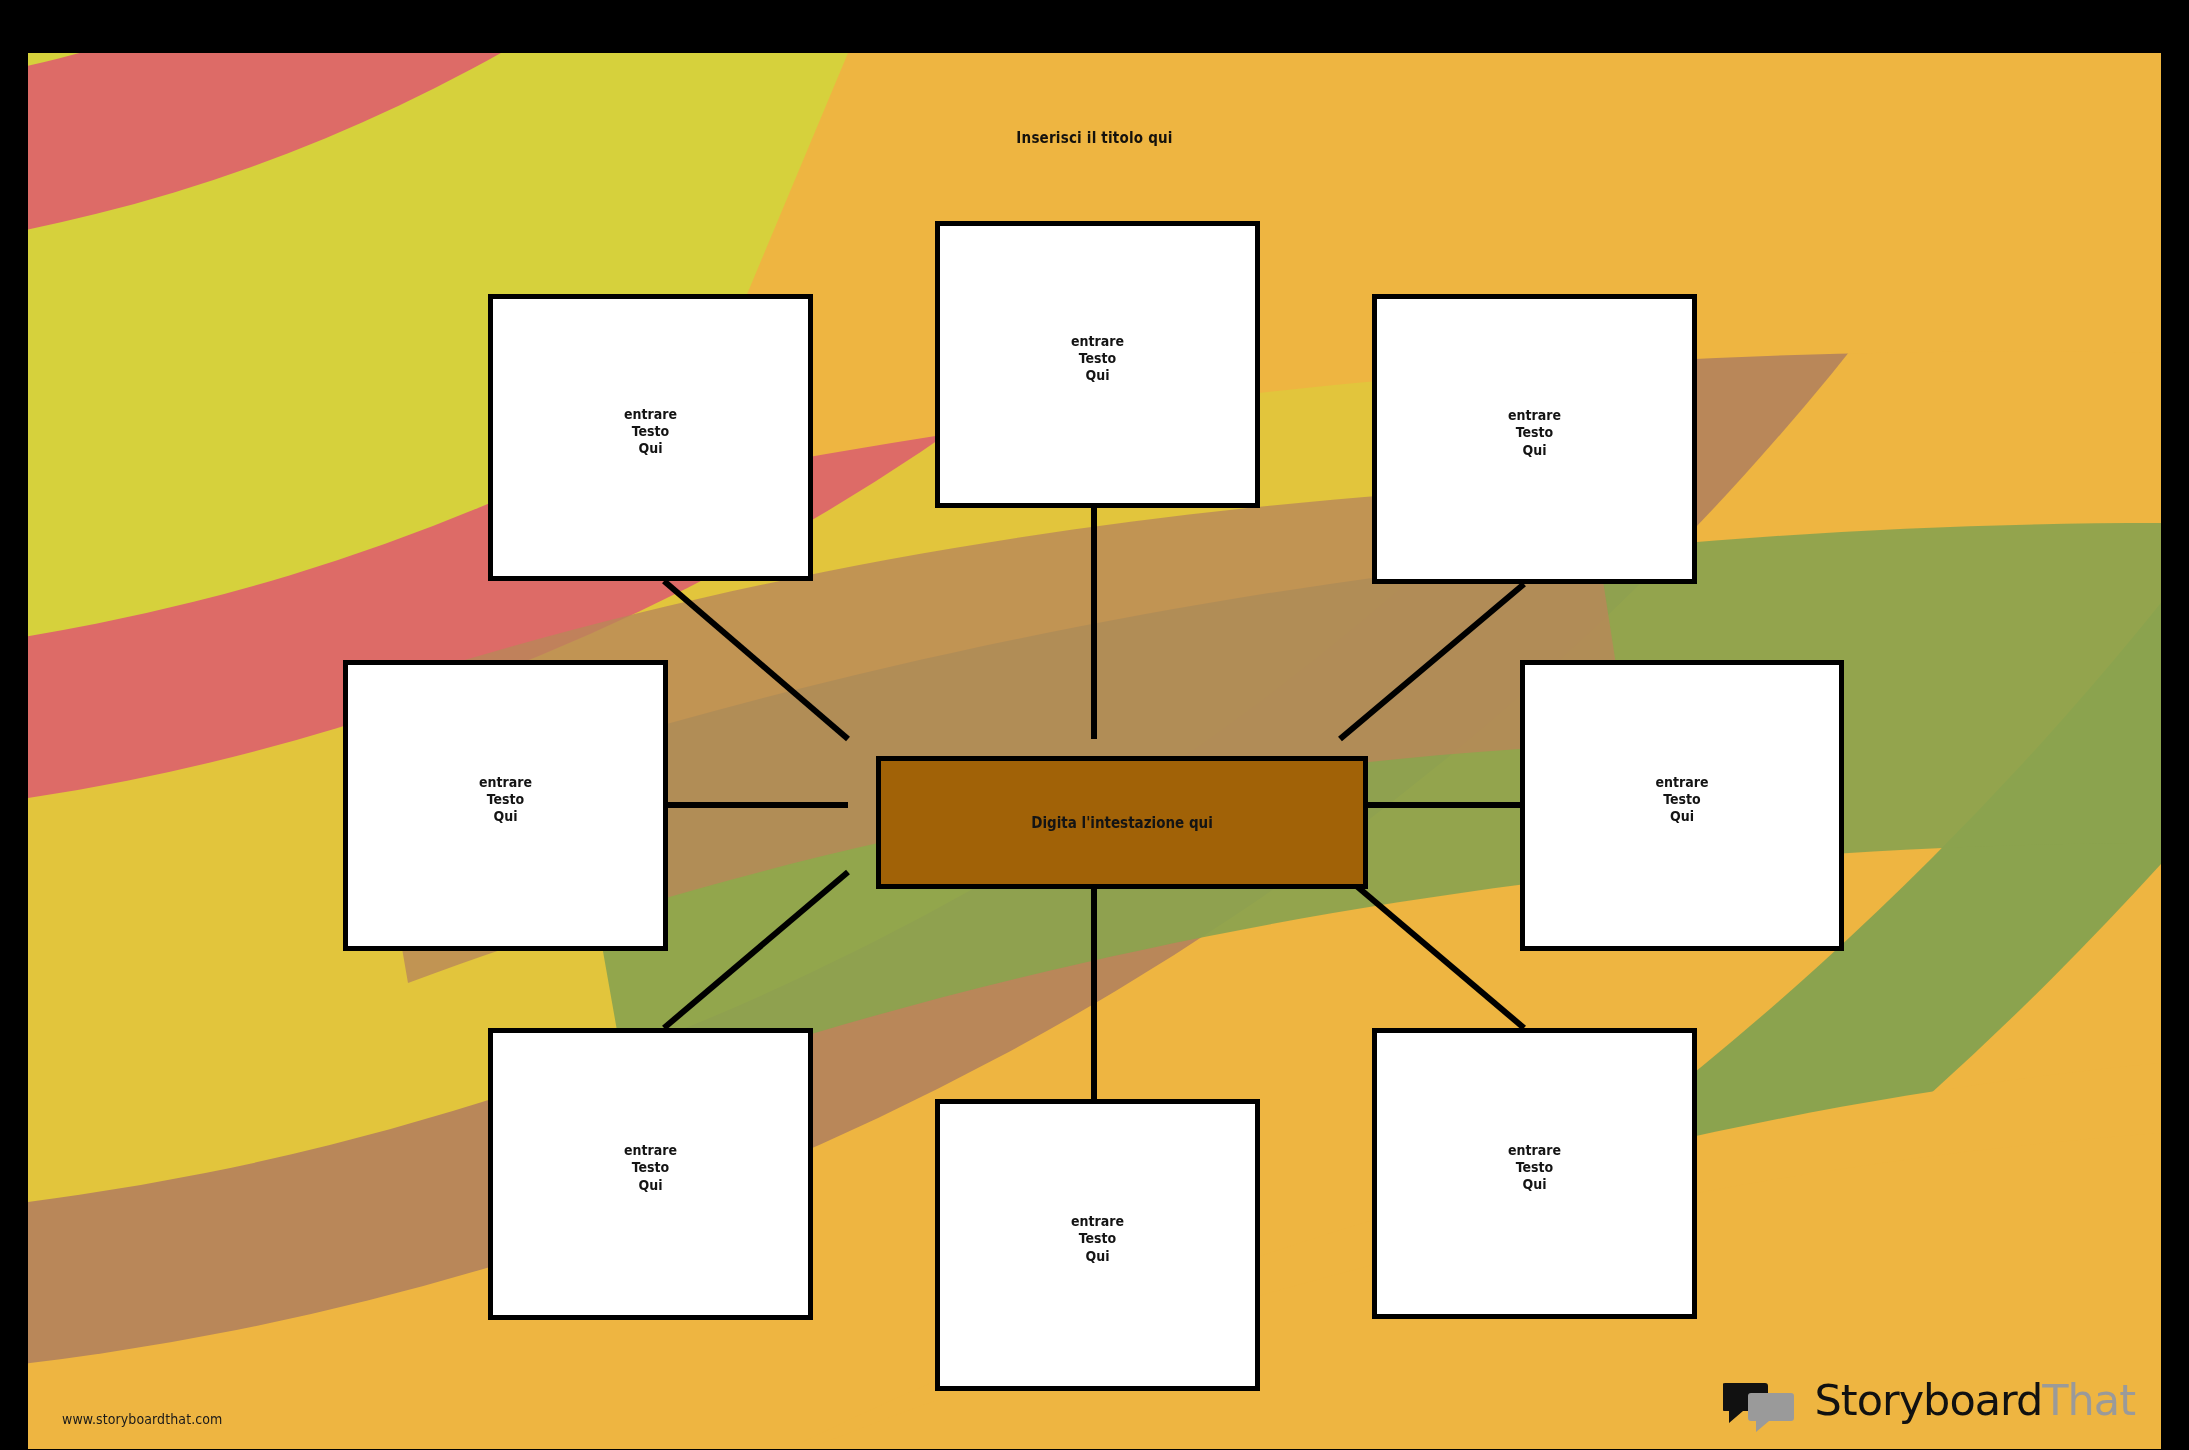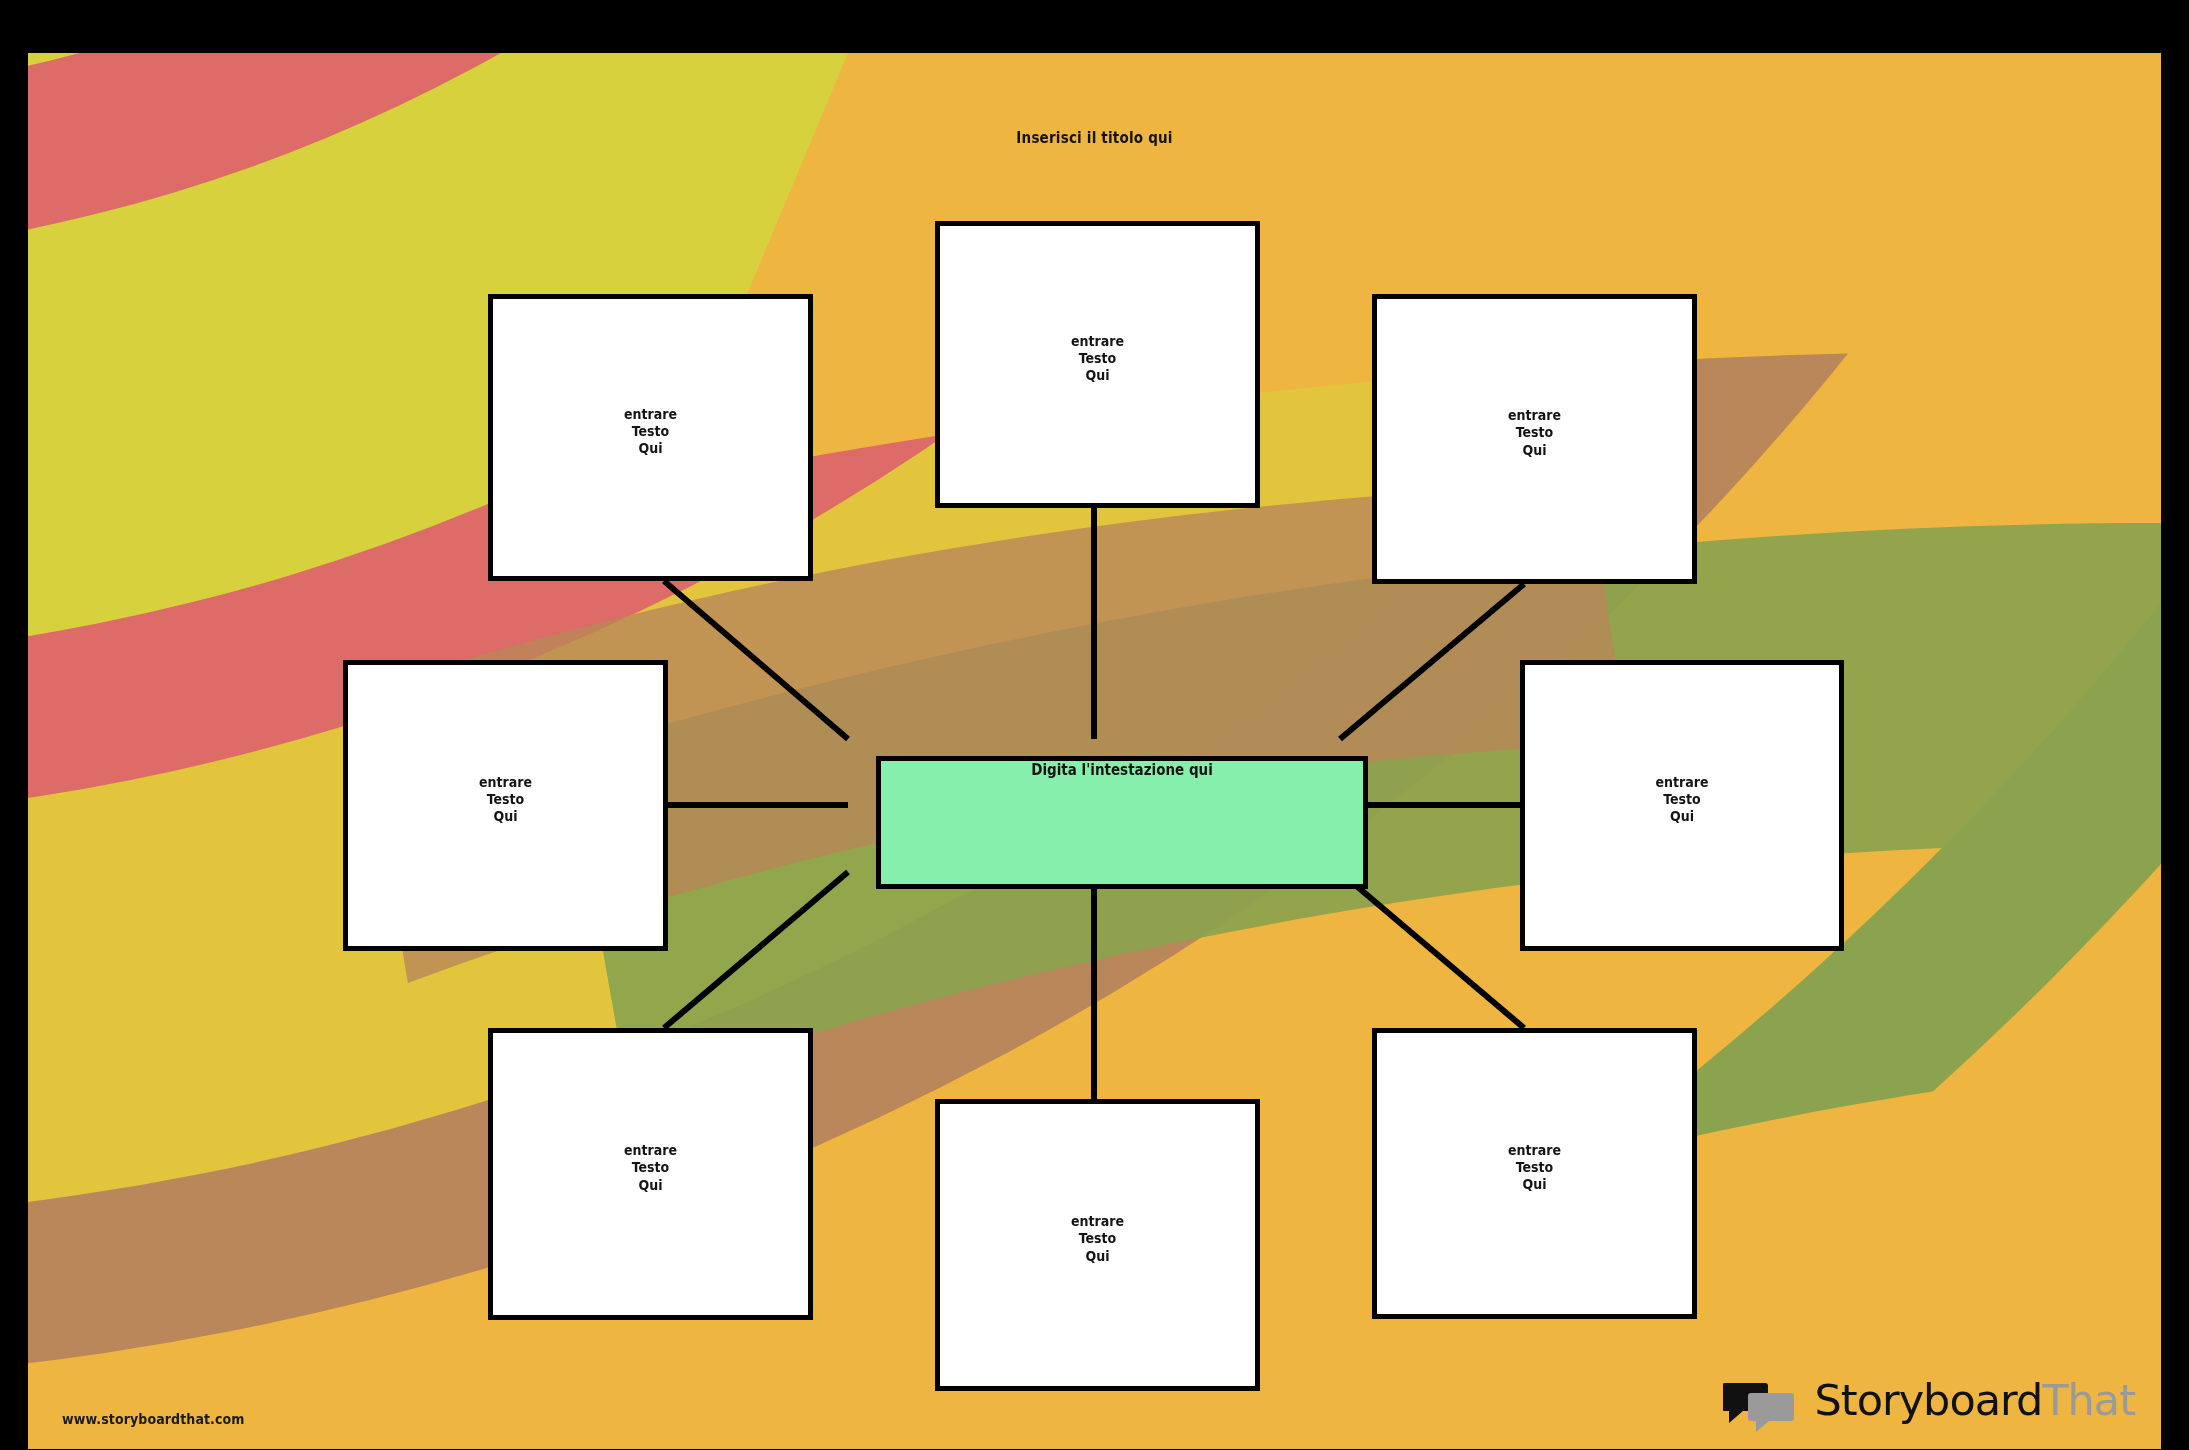--- a/index.html
+++ b/index.html
@@ -29,28 +29,28 @@
   }
   .node .txt{
     font-size:14px;font-weight:700;color:#141414;line-height:1.22;
     text-align:center;white-space:pre-line;
   }
   
   .sat .txt{transform:translateY(-6px);}
 
   #center{
     position:absolute;left:848px;top:703px;width:492px;height:133px;
-    background:#86efac;border:5px solid #000;box-sizing:border-box;
-    display:flex;align-items:flex-start;justify-content:center;z-index:6;
+    background:#a16207;border:5px solid #000;box-sizing:border-box;
+    display:flex;align-items:center;justify-content:center;z-index:6;
   }
   #center .txt{font-size:15px;font-weight:700;color:#141414;}
 
   .wm{
     position:absolute;left:34px;bottom:22px;
-    font-size:14px;font-weight:700;color:#1a1a1a;letter-spacing:.1px;
+    font-size:14px;font-weight:400;color:#1a1a1a;letter-spacing:.1px;
   }
 
   .logo{
     position:absolute;right:26px;bottom:16px;
     display:flex;align-items:flex-start;gap:20px;
   }
   .logo .wordmark{font-size:43px;font-weight:400;letter-spacing:-1px;
     font-family:"DejaVu Sans","Liberation Sans",sans-serif;line-height:1;}
   .logo .wordmark .b{color:#111;}
   .logo .wordmark .g{color:#9a9a9a;}

